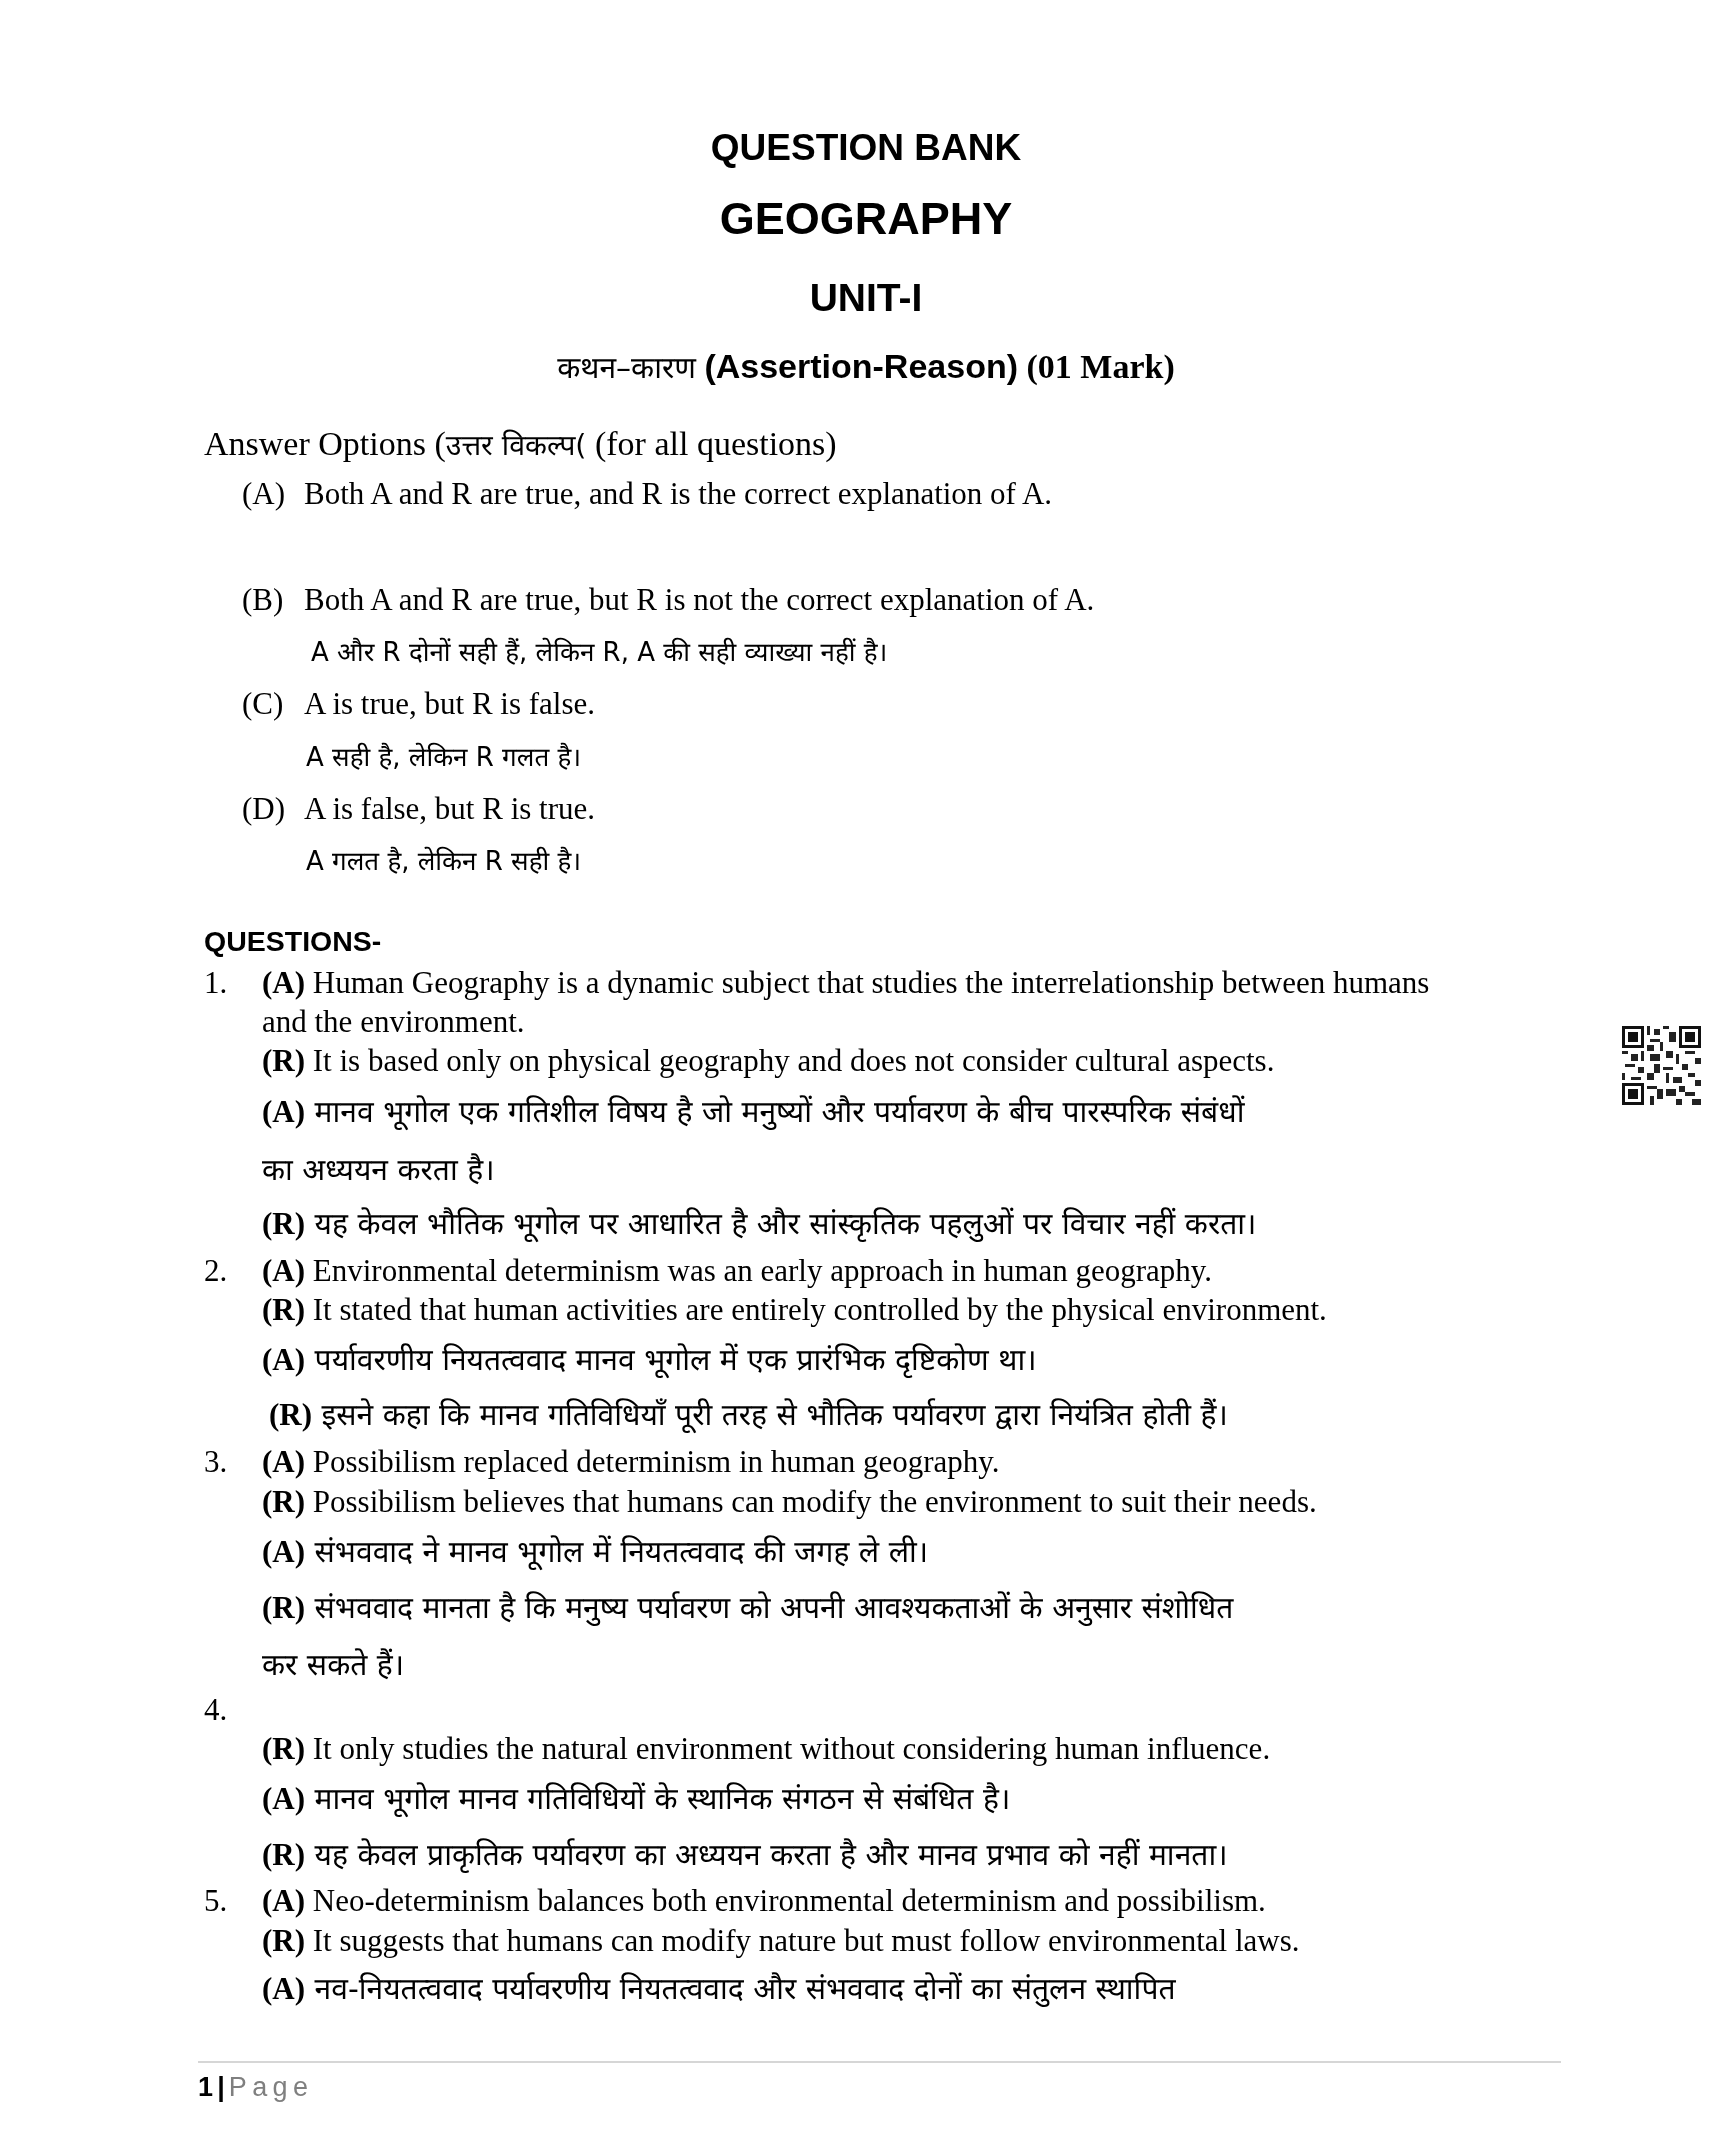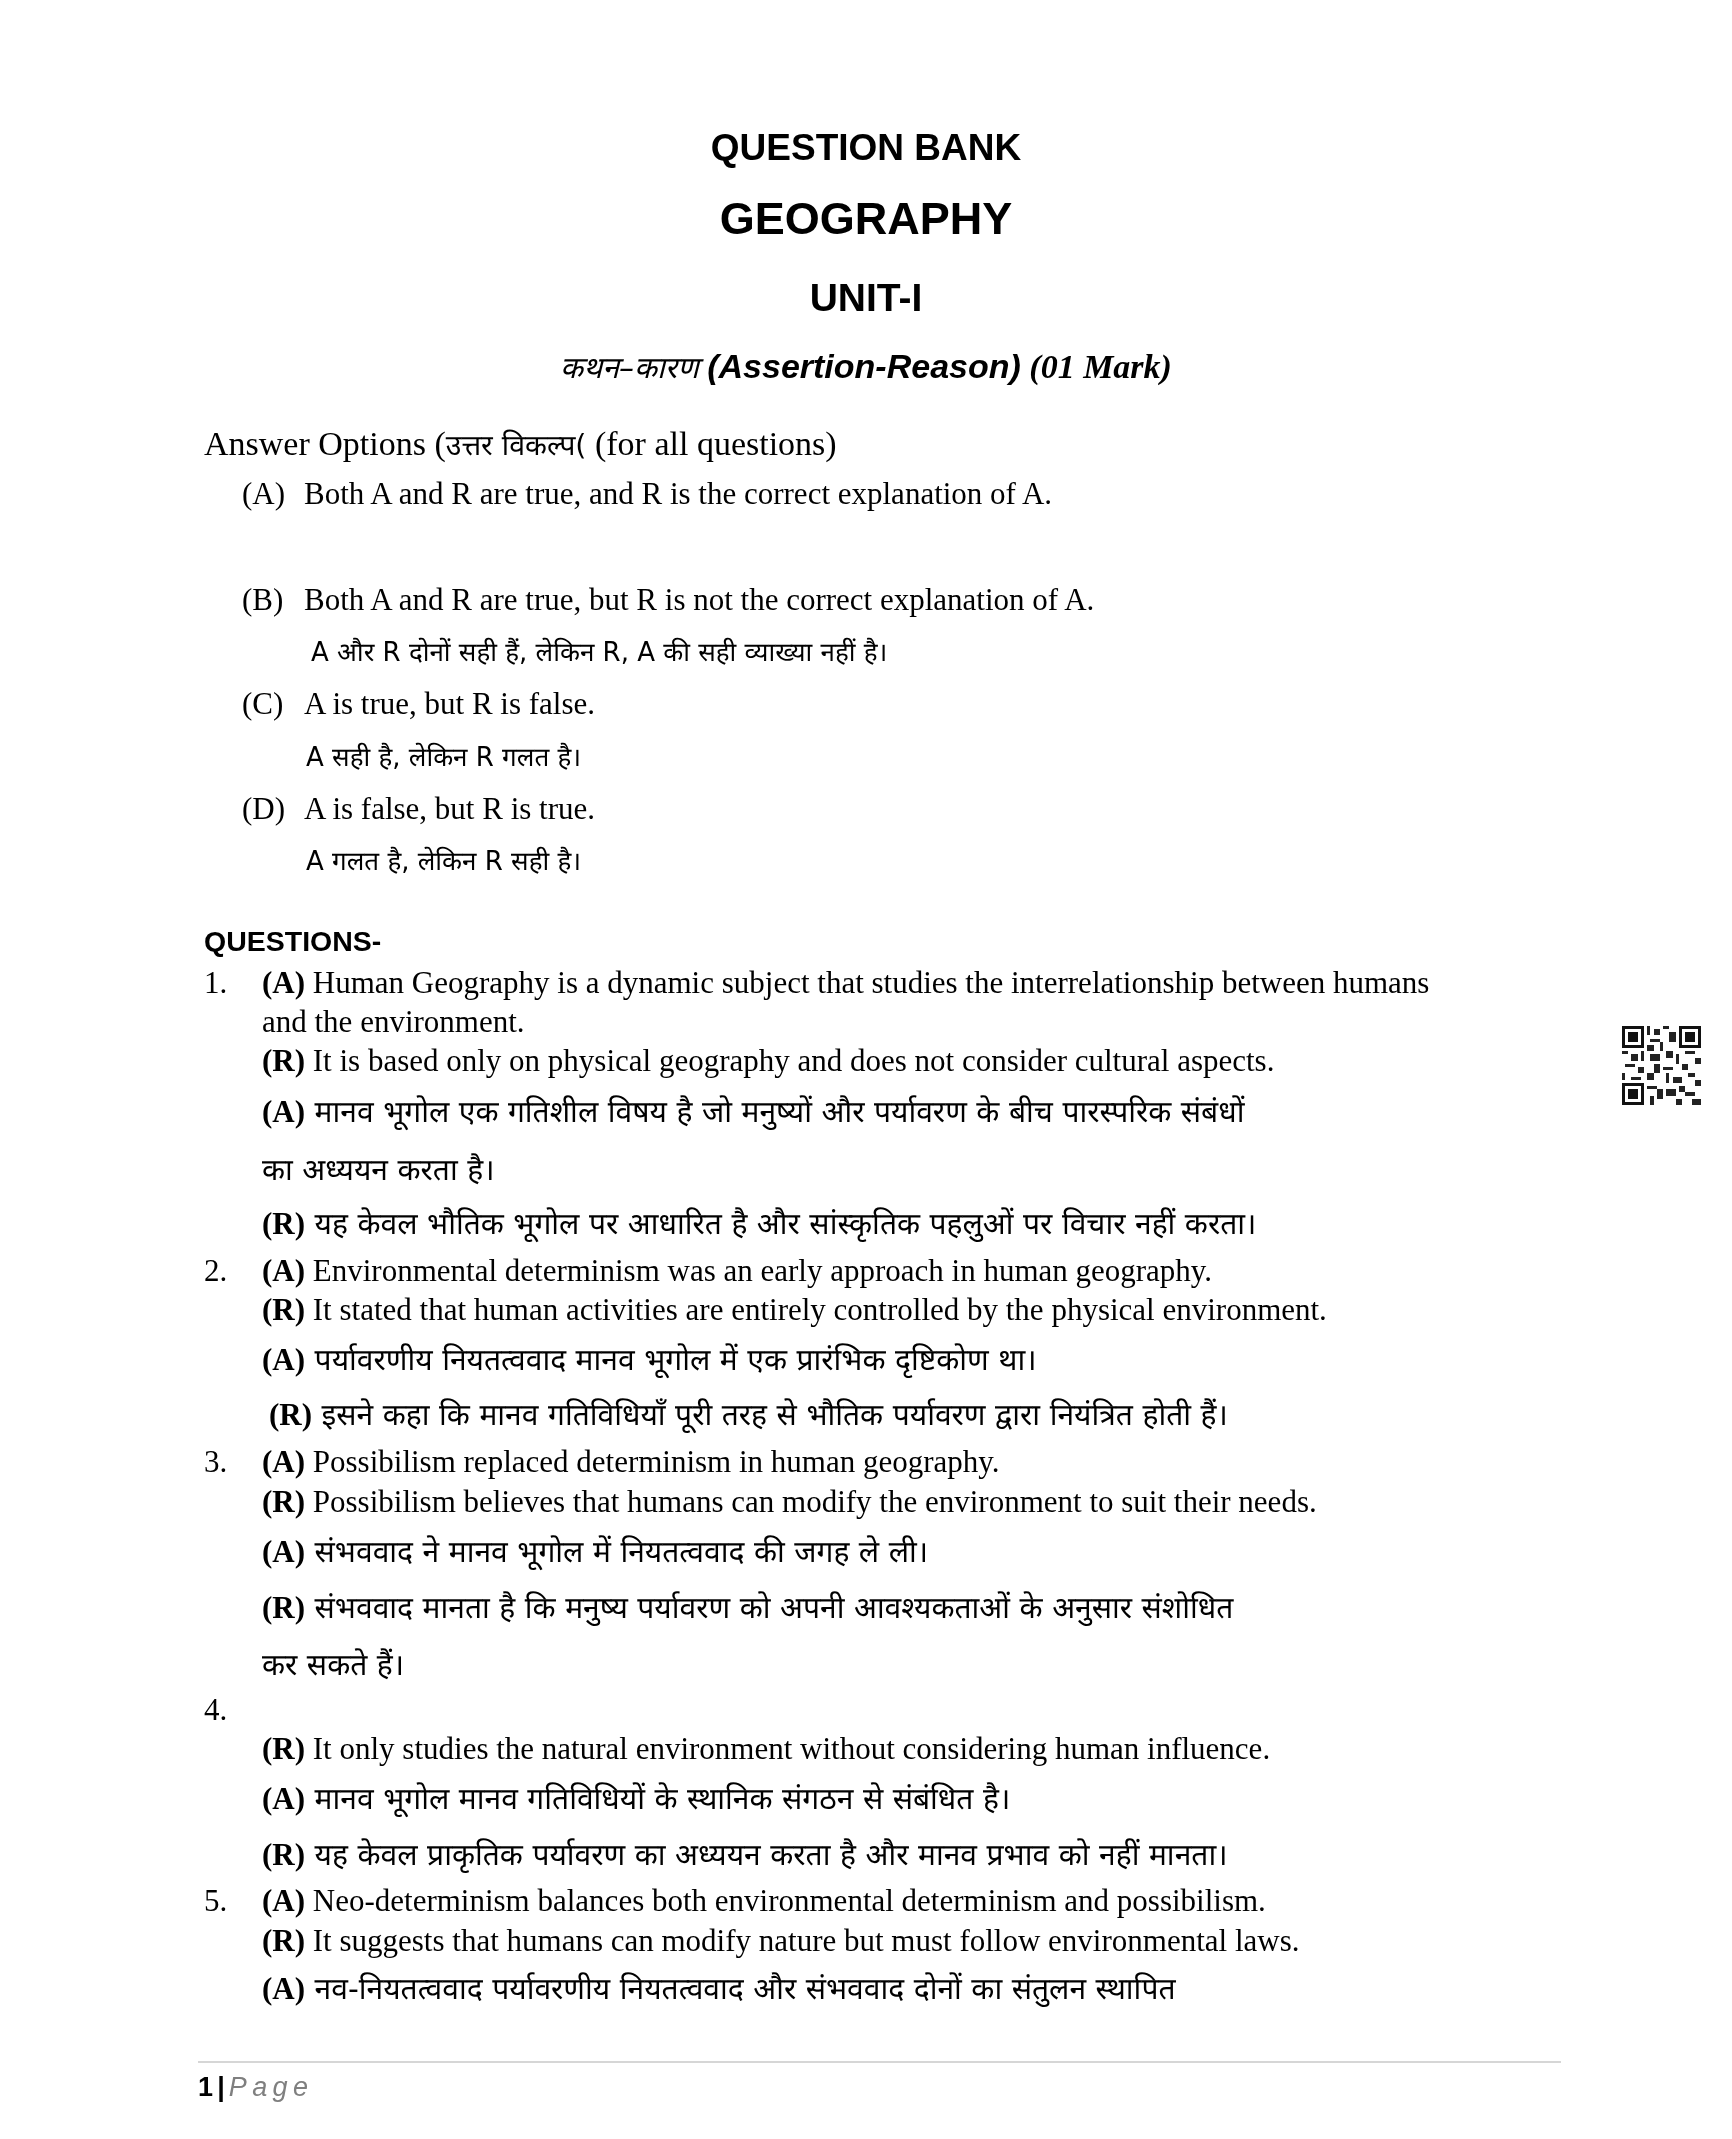--- a/index.html
+++ b/index.html
@@ -4,21 +4,21 @@
 <style>
   html, body { margin: 0; padding: 0; background: #ffffff; }
   body { width: 1732px; height: 2140px; position: relative; overflow: hidden; color: #000; font-family: "Liberation Serif", serif; }
   .page { position: absolute; left: 0; top: 0; width: 1732px; height: 2140px; }
 
   .title { position: absolute; left: 0; width: 1732px; text-align: center; font-family: "Liberation Sans", sans-serif; font-weight: bold; color: #000; }
   .title.l1 { top: 127px; font-size: 37px; }
   .title.l2 { top: 193px; font-size: 45px; }
   .title.unit { top: 276px; font-size: 39px; }
 
-  .subtitle { position: absolute; top: 346px; left: 0; width: 1732px; text-align: center; font-size: 34px; font-style: italic; }
+  .subtitle { position: absolute; top: 346px; left: 0; width: 1732px; text-align: center; font-size: 34px; }
   .subtitle .hi { font-family: "DejaVu Sans", sans-serif; font-weight: normal; font-size: 30px; }
   .subtitle .en1 { font-family: "Liberation Sans", sans-serif; font-weight: bold; }
   .subtitle .en2 { font-family: "Liberation Serif", serif; font-weight: bold; }
 
   .answer-head { position: absolute; left: 204px; top: 425px; font-size: 34px; font-weight: normal; white-space: nowrap; }
   .answer-head .hi { font-family: "DejaVu Sans", sans-serif; font-size: 28.5px; }
 
   .opt { position: absolute; left: 242px; font-size: 31px; white-space: nowrap; }
   .opt .lbl { display: inline-block; width: 62px; }
   .opt-hi { position: absolute; left: 306px; font-family: "DejaVu Sans", sans-serif; font-size: 26px; white-space: nowrap; }
@@ -30,21 +30,21 @@
   .line b { font-weight: bold; }
   .line.hi { font-family: "DejaVu Sans", sans-serif; font-size: 30px; }
   .line.hi b { font-family: "Liberation Serif", serif; font-size: 31px; }
 
   .qr { position: absolute; left: 1622px; top: 1026px; width: 79px; height: 79px; }
 
   .footer-rule { position: absolute; left: 198px; top: 2061px; width: 1363px; height: 2px; background: #d6d6d6; }
   .footer { position: absolute; left: 198px; top: 2072px; font-family: "Liberation Sans", sans-serif; font-size: 27px; }
   .footer .num { font-weight: bold; }
   .footer .bar { font-weight: bold; margin: 0 4.1px; }
-  .footer .pg { color: #7f7f7f; letter-spacing: 5.4px; font-style: italic; }
+  .footer .pg { color: #7f7f7f; letter-spacing: 5.4px; }
 </style>
 </head>
 <body>
 
 <div class="page">
 
   <div class="title l1">QUESTION BANK</div>
   <div class="title l2">GEOGRAPHY</div>
   <div class="title unit">UNIT-I</div>
 

